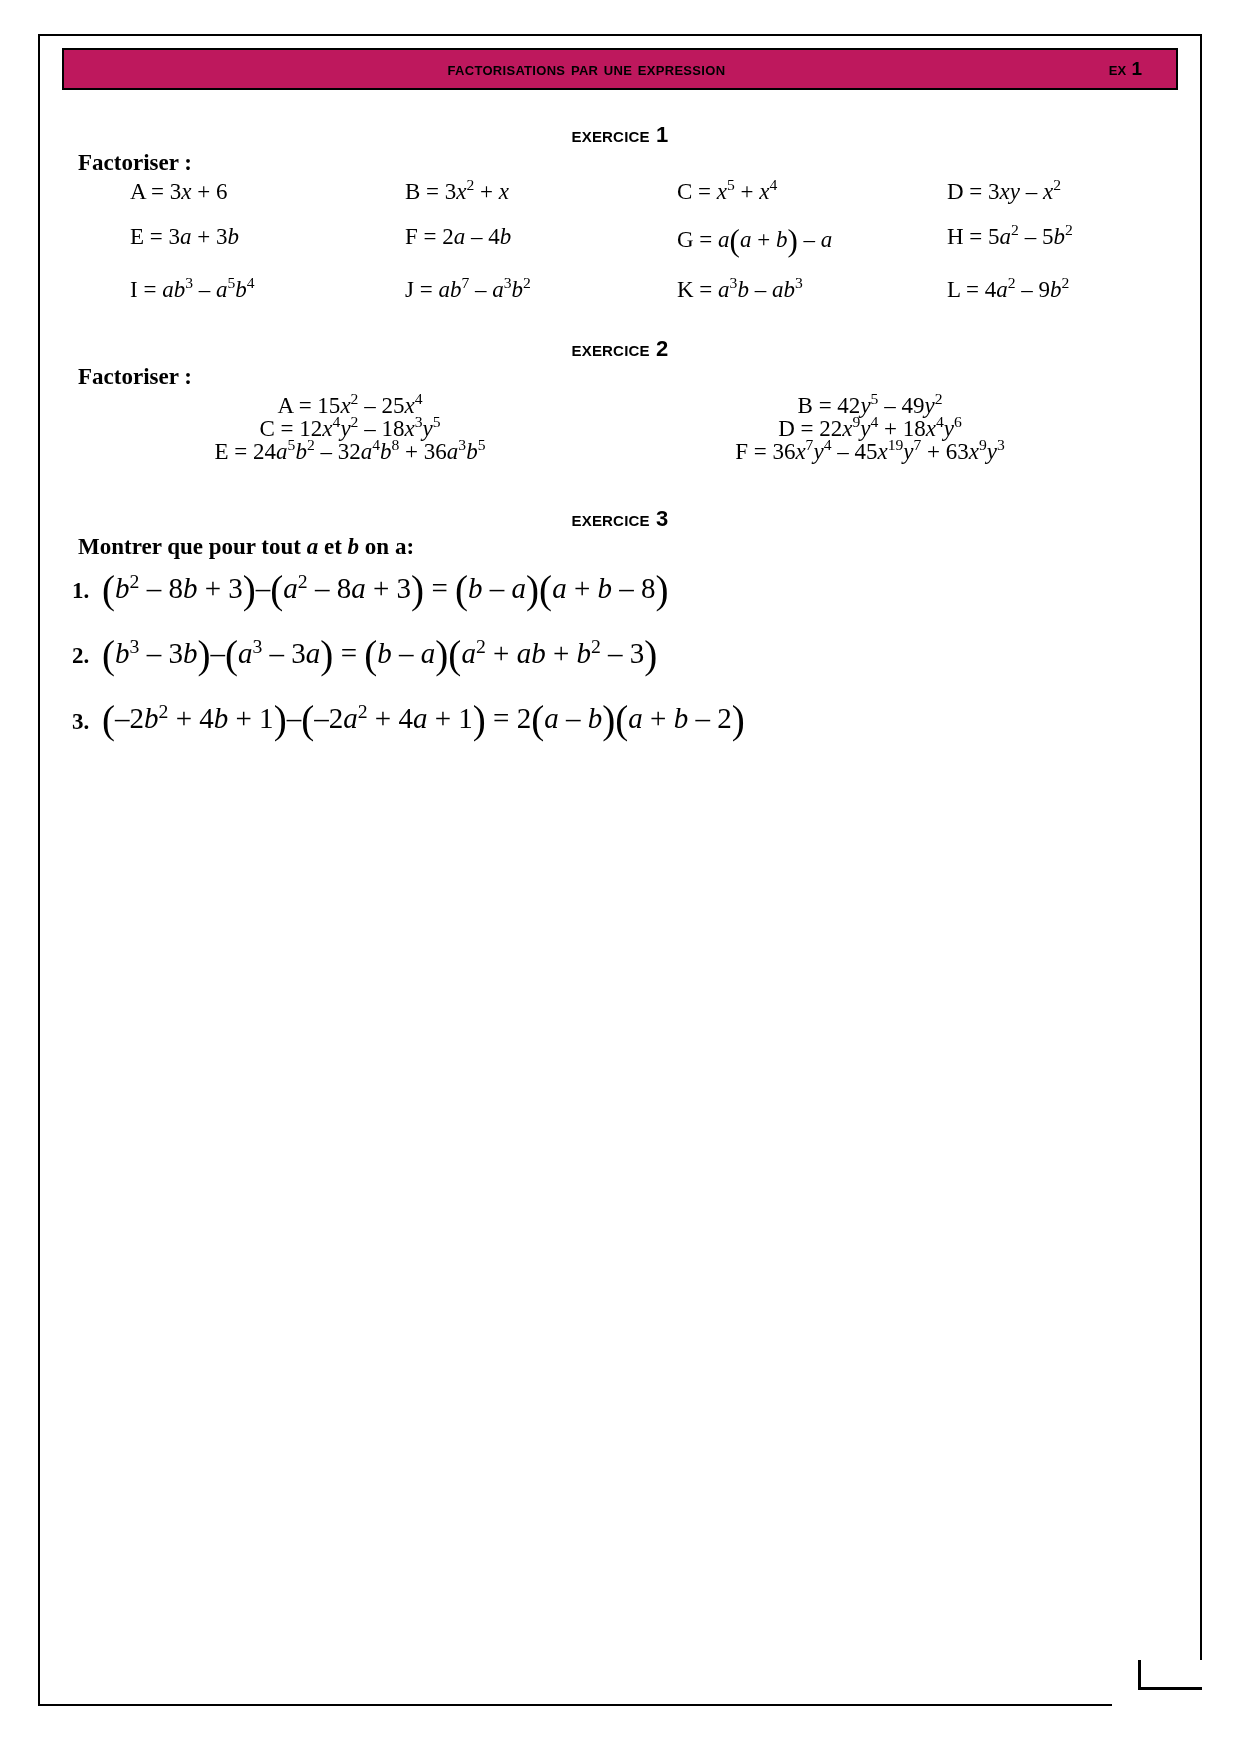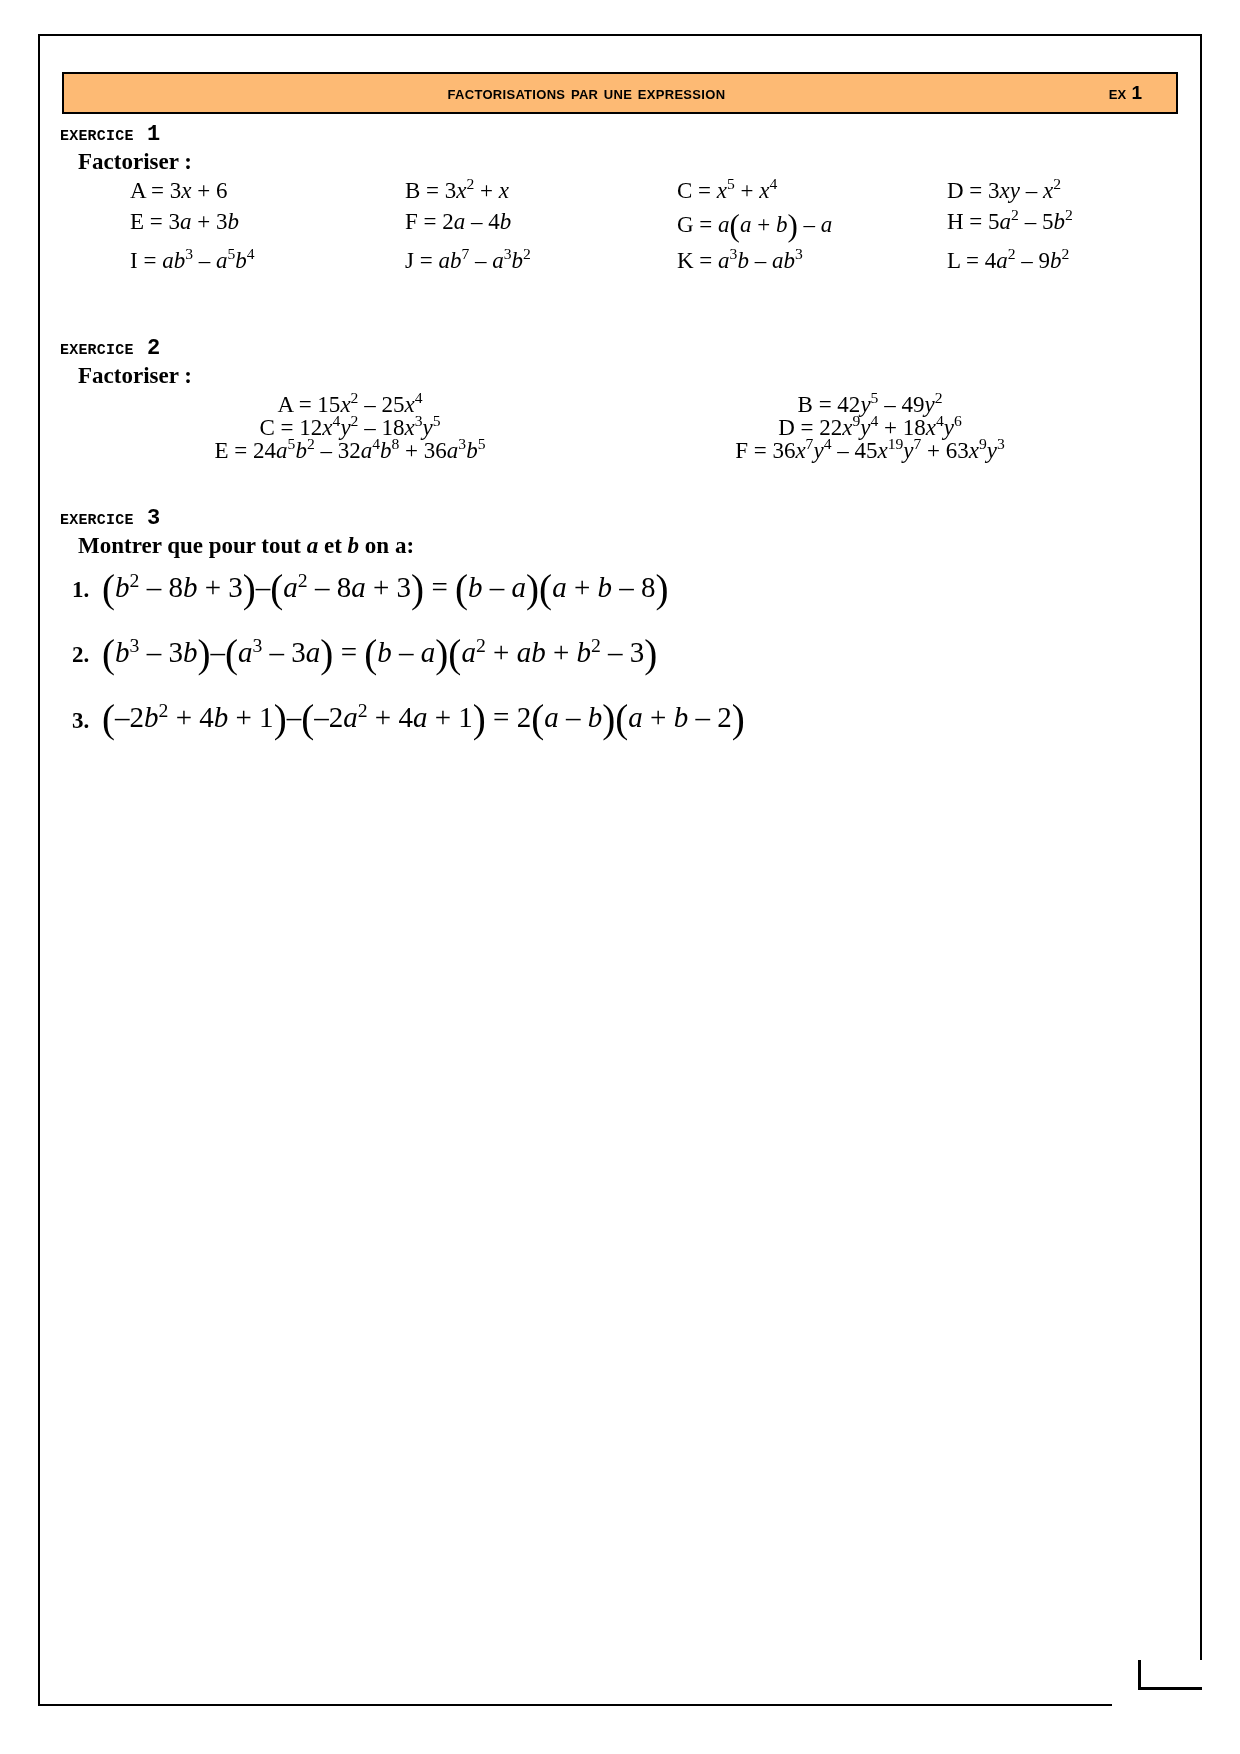--- a/index.html
+++ b/index.html
@@ -68,24 +68,24 @@
     bottom: 0;
     width: 90px;
     height: 16px;
     background: #fff;
   }
 
   
   .titlebar {
     position: absolute;
     left: 22px;
-    top: 36px;
+    top: 12px;
     width: 1116px;
     height: 42px;
-    background: #fdba74;
+    background: #be185d;
     border: 2px solid #000;
     box-sizing: border-box;
     display: flex;
     align-items: center;
   }
   .titlebar .title-text {
     flex: 1;
     text-align: center;
     font-family: "Liberation Sans", sans-serif;
     font-weight: bold;
@@ -105,27 +105,28 @@
     white-space: nowrap;
   }
 
   
   .exercise {
     position: absolute;
     left: 20px;
     width: 1120px;
   }
   .ex-title {
-    font-family: Liberation Mono, monospace;
+    font-family: Liberation Sans, sans-serif;
     font-weight: bold;
     font-size: 22px;
     font-variant: small-caps;
     text-transform: lowercase;
     letter-spacing: 0.2px;
     margin: 0 0 2px 0;
+    text-align: center;
   }
   .ex-instruction {
     font-size: 23px;
     margin: 0 0 4px 18px;
     font-weight: bold;
   }
 
   
   .math {
     font-family: "Liberation Serif", serif;
@@ -137,21 +138,21 @@
   sup {
     font-size: 0.68em;
     vertical-align: super;
     line-height: 0;
   }
 
   
   .grid4 {
     display: grid;
     grid-template-columns: 265px 262px 260px 280px;
-    row-gap: 8px;
+    row-gap: 22px;
     margin-left: 70px;
   }
   .grid4 .cell { text-align: left; }
   .grid4 .cell.c2 { padding-left: 10px; }
   .grid4 .cell.c3 { padding-left: 20px; }
   .grid4 .cell.c4 { padding-left: 30px; }
 
   
   .grid2 {
     display: grid;

